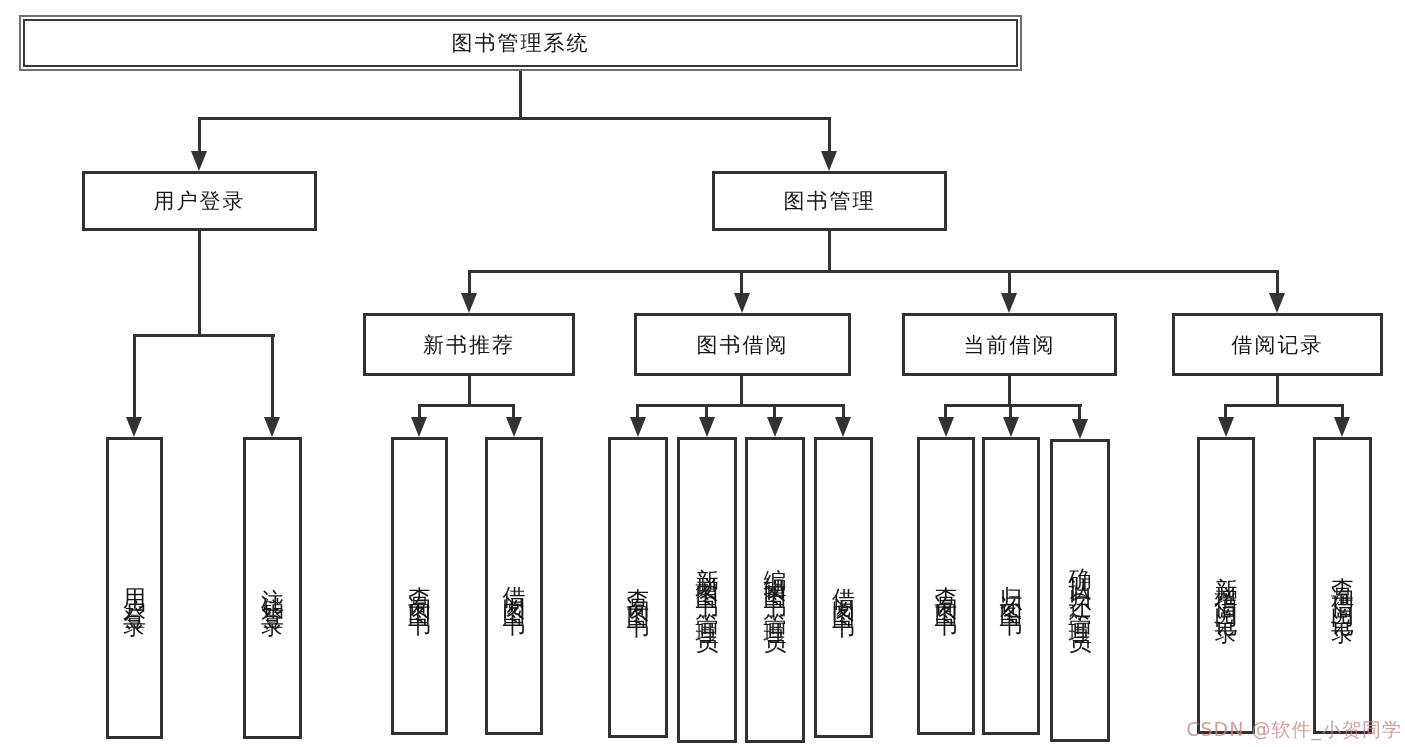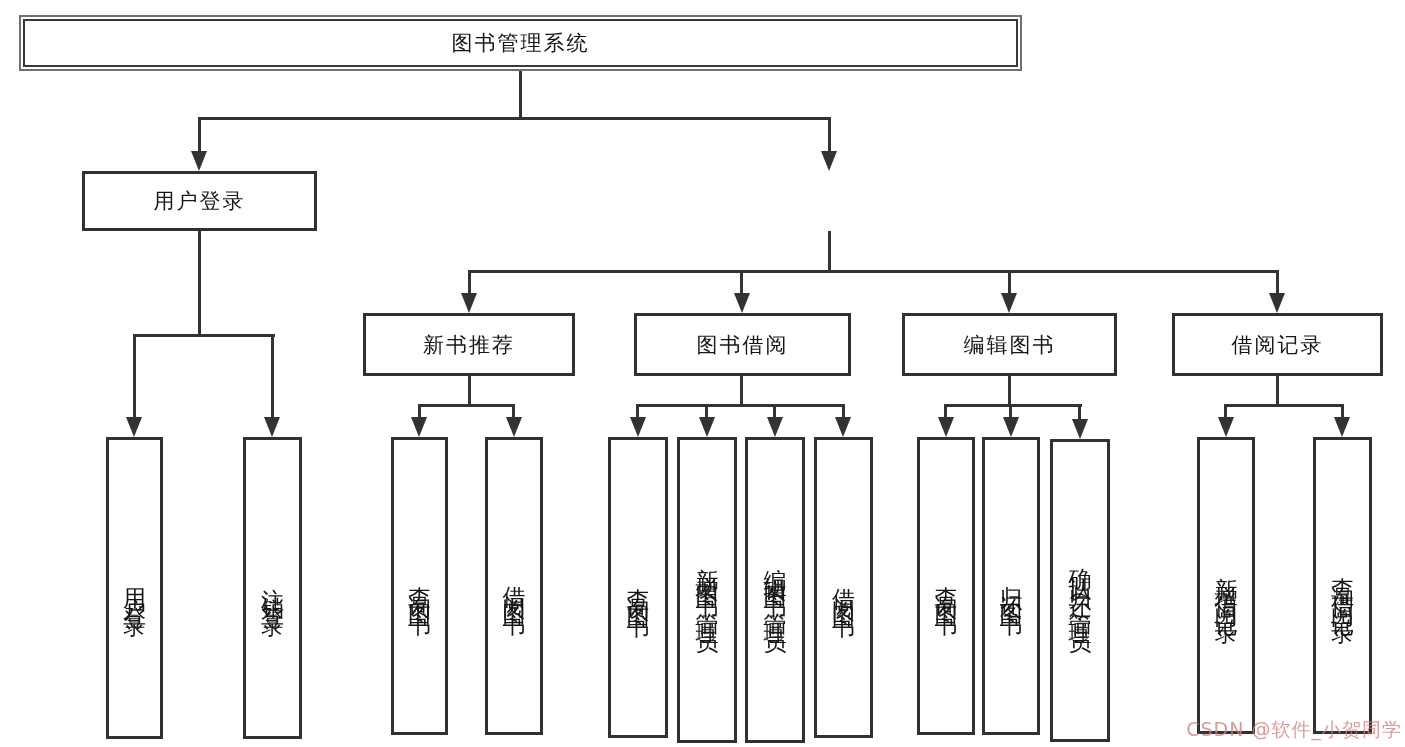--- a/index.html
+++ b/index.html
@@ -38,29 +38,32 @@
 
 <div class="stage">
 
   <div class="box box--double" style="left:19px;top:15px;width:1003px;height:56px">
     <span class="hlabel">图书管理系统</span>
   </div>
 
   <div class="box" style="left:82px;top:171px;width:235px;height:60px">
     <span class="hlabel">用户登录</span>
   </div>
+  <div class="box" style="left:712px;top:171px;width:235px;height:60px">
+    <span class="hlabel">图书管理</span>
+  </div>
 
   <div class="box" style="left:363px;top:313px;width:212px;height:63px">
     <span class="hlabel">新书推荐</span>
   </div>
   <div class="box" style="left:634px;top:313px;width:217px;height:63px">
     <span class="hlabel">图书借阅</span>
   </div>
   <div class="box" style="left:902px;top:313px;width:215px;height:63px">
-    <span class="hlabel">编辑图书</span>
+    <span class="hlabel">当前借阅</span>
   </div>
   <div class="box" style="left:1172px;top:313px;width:211px;height:63px">
     <span class="hlabel">借阅记录</span>
   </div>
 
   <div class="box" style="left:106px;top:437px;width:57px;height:302px">
     <span class="vlabel">用户登录</span>
   </div>
   <div class="box" style="left:243px;top:437px;width:59px;height:302px">
     <span class="vlabel">注销登录</span>

